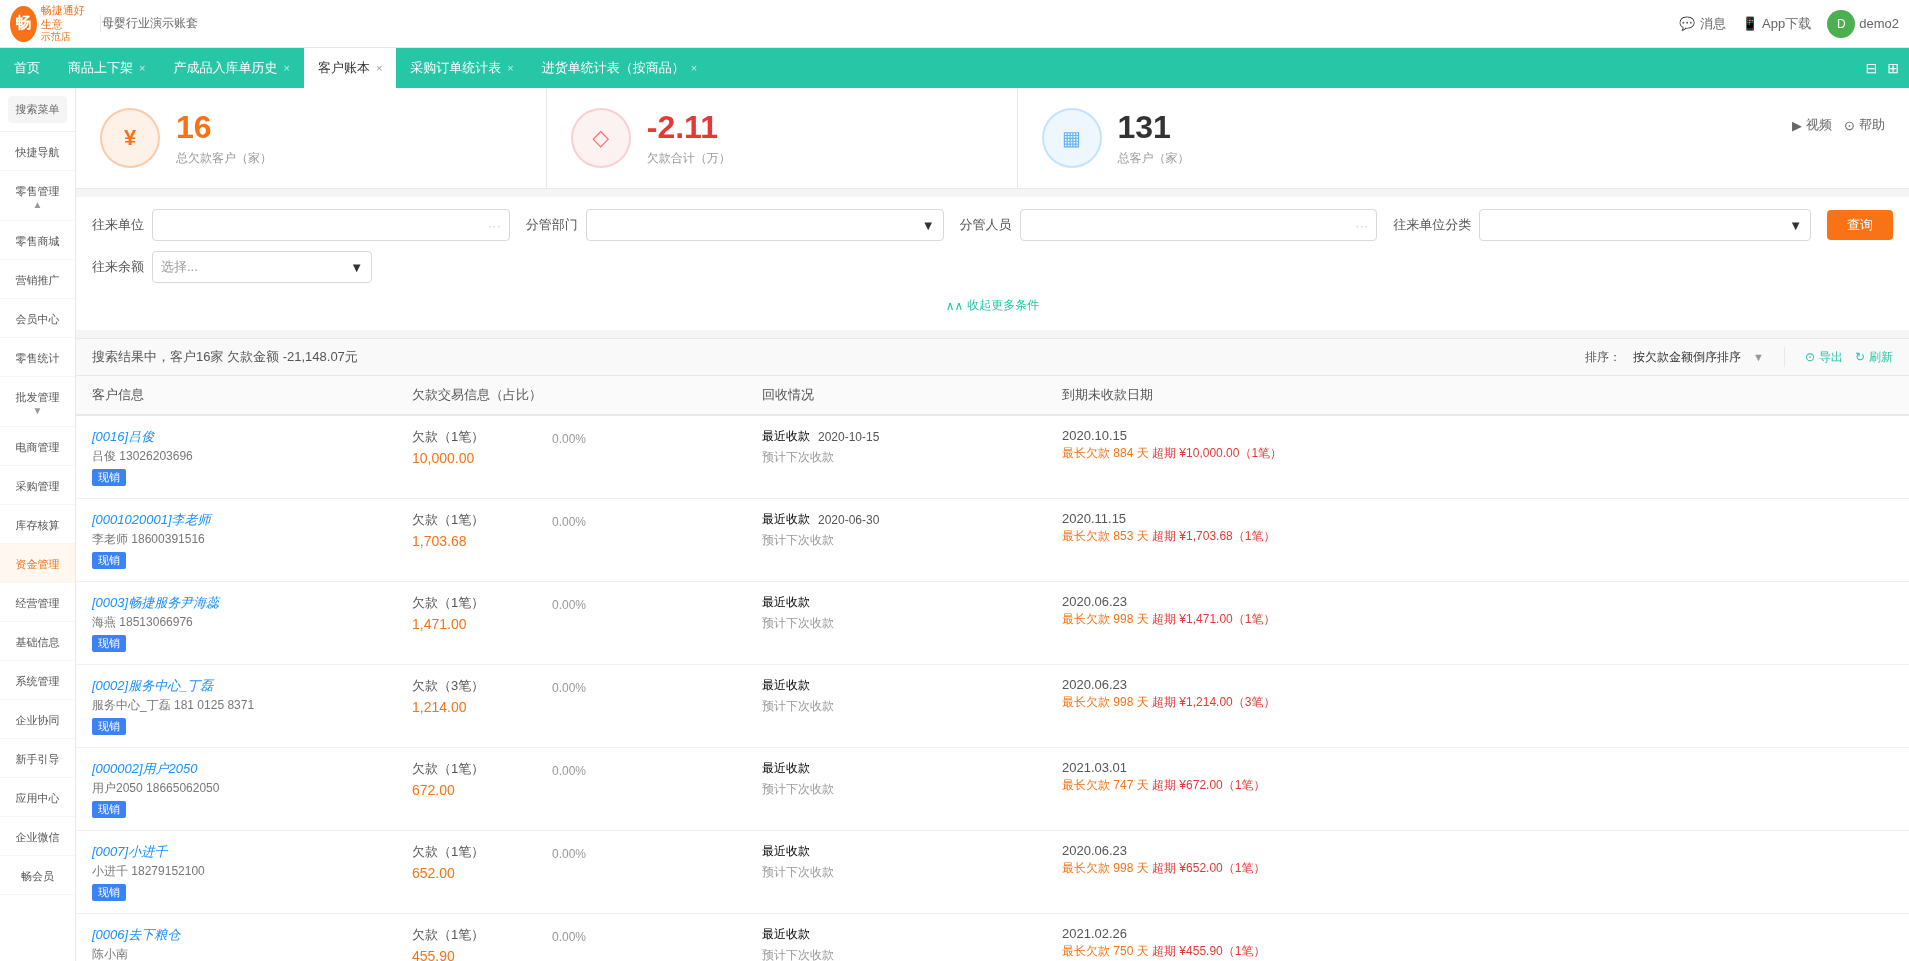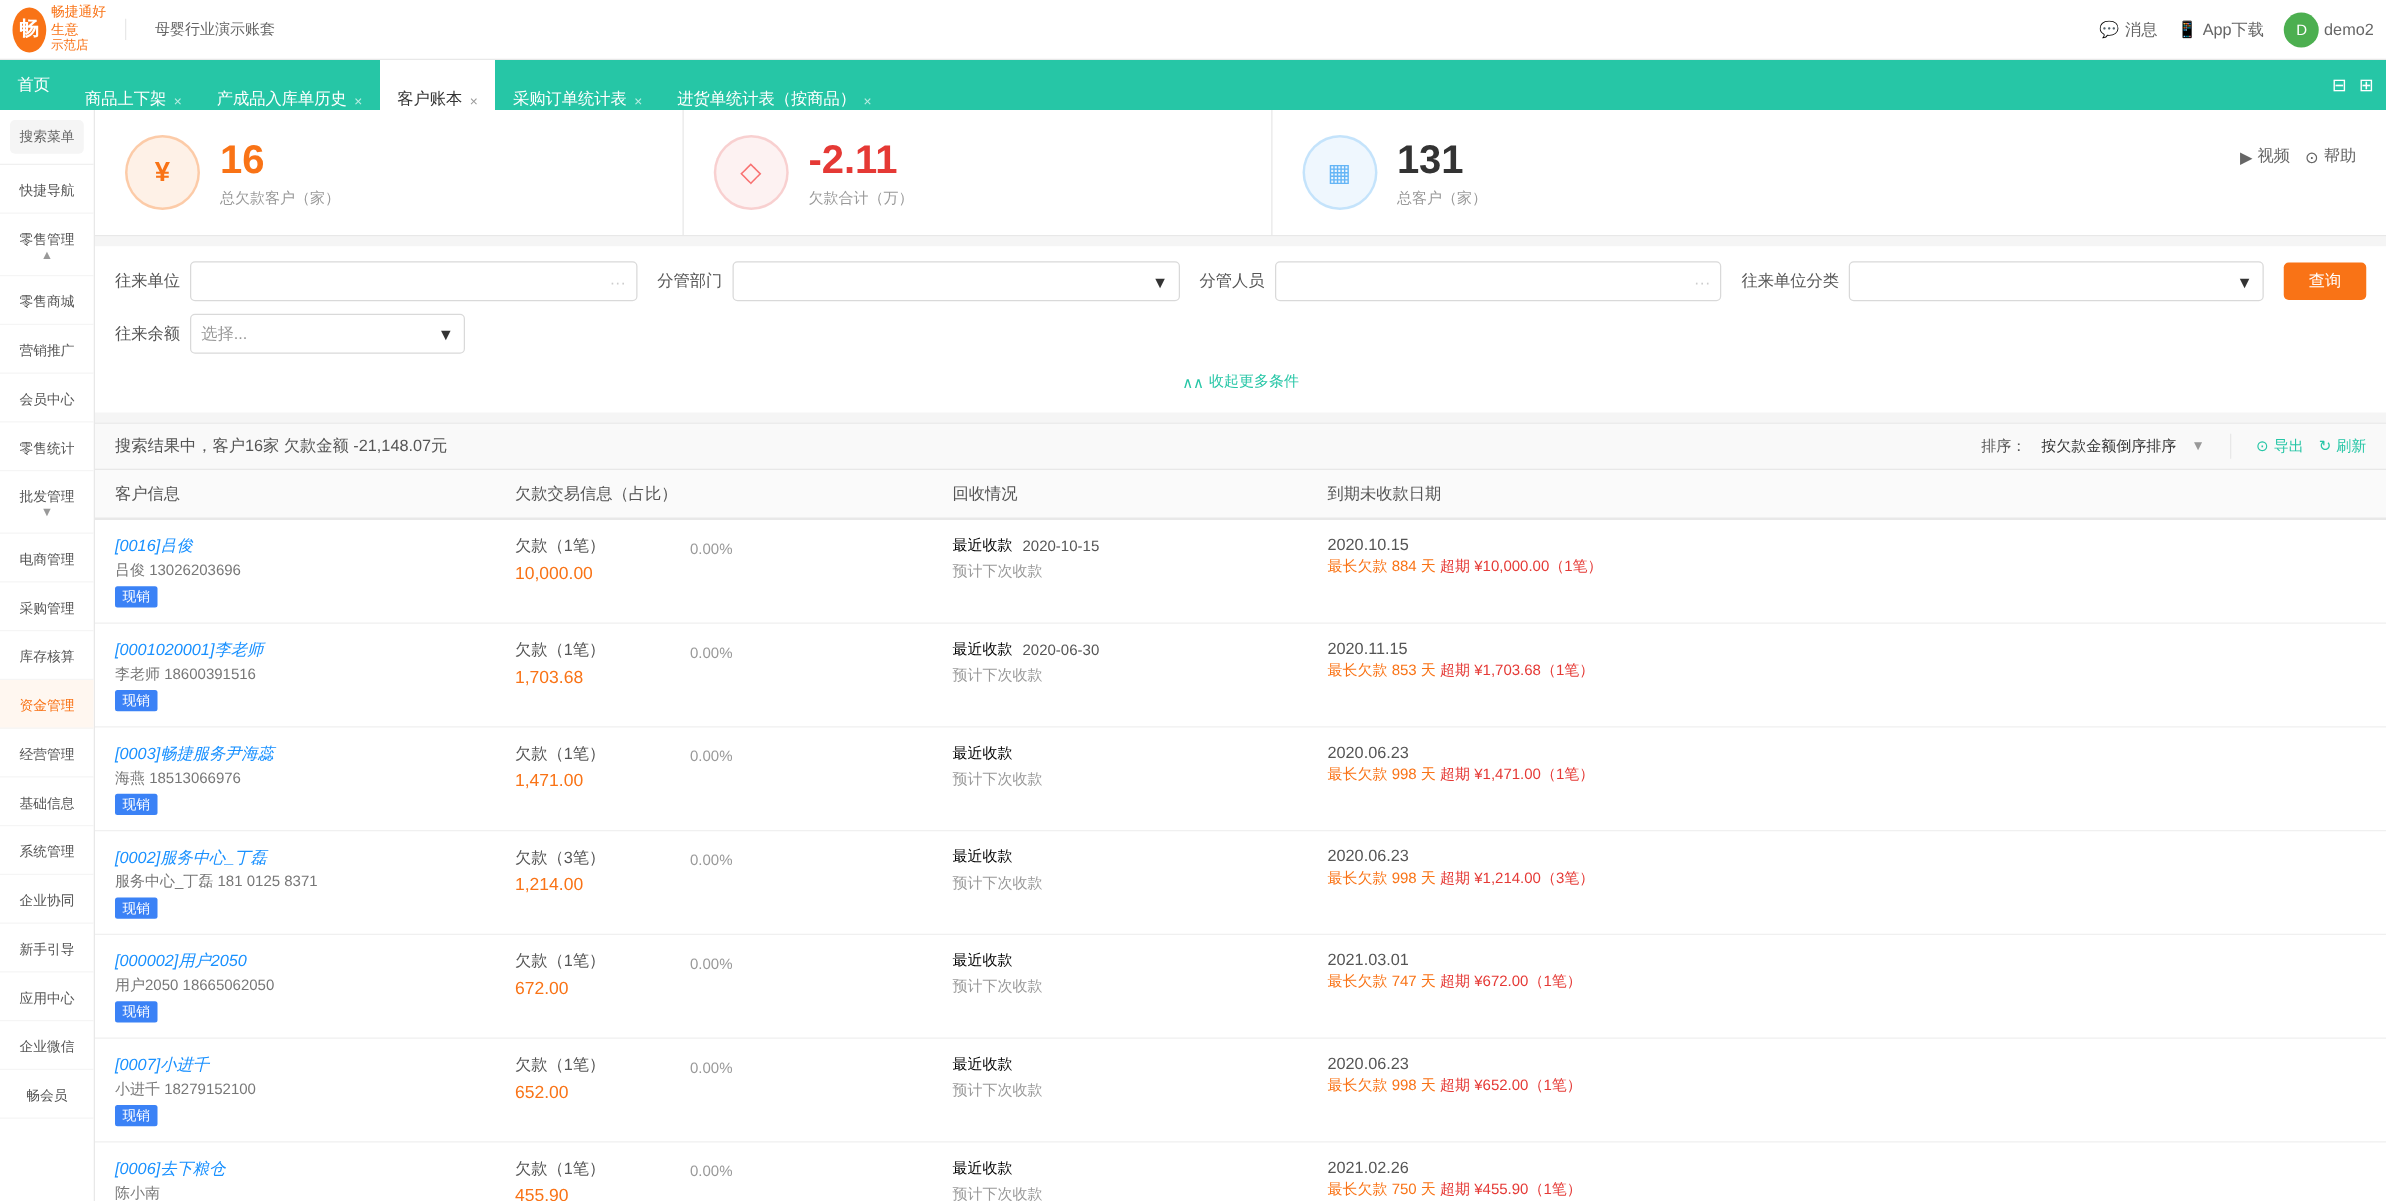--- a/index.html
+++ b/index.html
@@ -3,28 +3,28 @@
   <meta charset="utf-8">
   <style>
     * { box-sizing: border-box; margin: 0; padding: 0; }
     body { font-family: 'Microsoft YaHei', Arial, sans-serif; font-size: 13px; background: #f5f5f5; color: #333; overflow-x: hidden; }
     
     
     .top-bar { display: flex; align-items: center; background: #fff; height: 48px; border-bottom: 1px solid #e8e8e8; padding: 0 10px; }
     .logo-area { display: flex; align-items: center; width: 80px; }
     .logo-icon { width: 36px; height: 36px; background: #f97316; border-radius: 50%; display: flex; align-items: center; justify-content: center; color: #fff; font-size: 16px; font-weight: bold; }
     .logo-text { font-size: 11px; color: #f97316; margin-left: 4px; line-height: 1.2; }
-    .app-name { font-size: 12px; color: #666; margin-left: 10px; border-left: 1px solid #e8e8e8; padding-left: 23px; text-align: center; }
+    .app-name { font-size: 12px; color: #666; margin-left: 10px; border-left: 1px solid #e8e8e8; padding-left: 1px; text-align: center; }
     .top-right { margin-left: auto; display: flex; align-items: center; gap: 16px; }
     .top-right-item { display: flex; align-items: center; gap: 4px; color: #666; font-size: 13px; cursor: pointer; }
     .avatar { width: 28px; height: 28px; border-radius: 50%; background: #4caf50; display: flex; align-items: center; justify-content: center; color: #fff; font-size: 12px; }
 
     
     .nav-tabs { background: #26c6a6; display: flex; align-items: center; height: 40px; padding: 0 0 0 0; }
-    .nav-tab { padding: 0 14px; height: 40px; display: flex; align-items: flex-end; color: #fff; font-size: 13px; cursor: pointer; white-space: nowrap; position: relative; gap: 6px; }
+    .nav-tab { padding: 0 14px; height: 40px; display: flex; align-items: center; color: #fff; font-size: 13px; cursor: pointer; white-space: nowrap; position: relative; gap: 6px; }
     .nav-tab.active { background: #fff; color: #333; }
     .nav-tab .close-btn { font-size: 11px; color: rgba(255,255,255,0.7); cursor: pointer; }
     .nav-tab.active .close-btn { color: #999; }
     .nav-tab-home { padding: 0 14px; height: 40px; display: flex; align-items: center; color: #fff; font-size: 13px; cursor: pointer; }
     .nav-right { margin-left: auto; display: flex; align-items: center; gap: 10px; padding-right: 10px; color: #fff; font-size: 16px; cursor: pointer; }
 
     
     .layout { display: flex; height: calc(100vh - 88px); }
     
     

